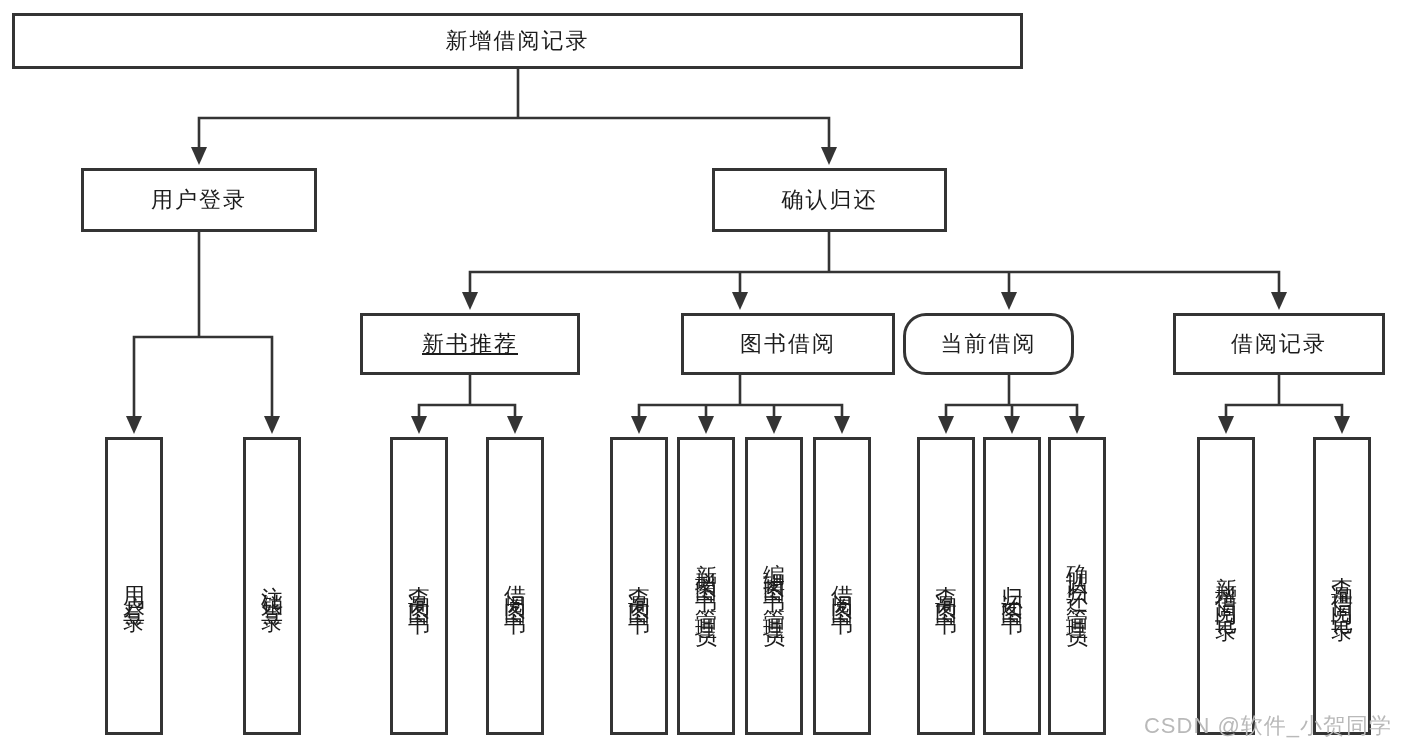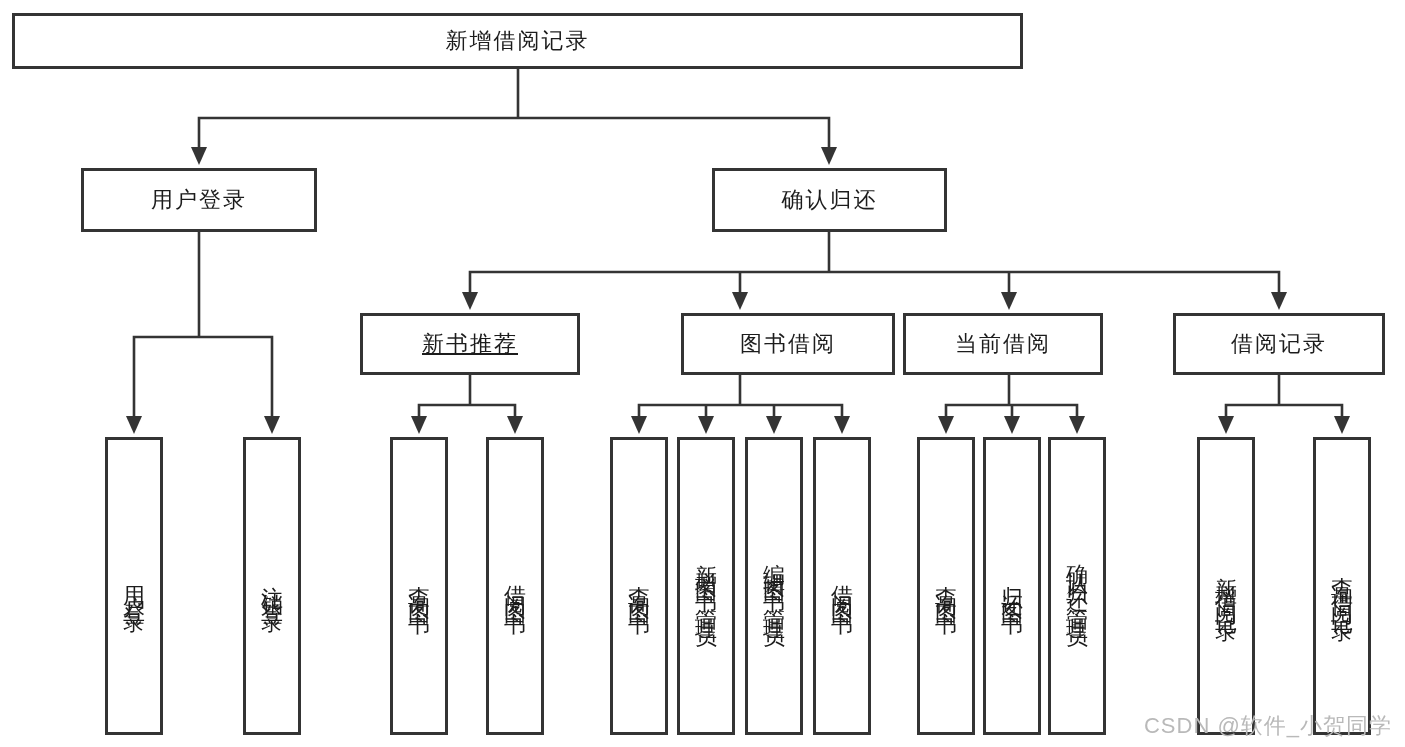--- a/index.html
+++ b/index.html
@@ -93,21 +93,21 @@
     <polygon points="1334,416 1350,416 1342,434"></polygon>
   </svg>
 
   <div class="box" style="left:12px; top:13px; width:1011px; height:56px;">新增借阅记录</div>
 
   <div class="box" style="left:81px; top:168px; width:236px; height:64px;">用户登录</div>
   <div class="box" style="left:712px; top:168px; width:235px; height:64px;">确认归还</div>
 
   <div class="box" style="left:360px; top:313px; width:220px; height:62px;text-decoration:underline;">新书推荐</div>
   <div class="box" style="left:633px; top:313px; width:214px; height:62px;margin-left:48px;">图书借阅</div>
-  <div class="box" style="left:903px; top:313px; width:200px; height:62px;">当前借阅</div>
+  <div class="box" style="left:903px; top:313px; width:171px; height:62px;border-radius:23px;">当前借阅</div>
   <div class="box" style="left:1173px; top:313px; width:212px; height:62px;">借阅记录</div>
 
   <div class="box leaf" style="left:105px; top:437px; width:58px; height:298px;">用户登录</div>
   <div class="box leaf" style="left:243px; top:437px; width:58px; height:298px;">注销登录</div>
 
   <div class="box leaf" style="left:390px; top:437px; width:58px; height:298px;">查询图书</div>
   <div class="box leaf" style="left:486px; top:437px; width:58px; height:298px;">借阅图书</div>
 
   <div class="box leaf" style="left:610px; top:437px; width:58px; height:298px;">查询图书</div>
   <div class="box leaf" style="left:677px; top:437px; width:58px; height:298px;">新增图书（管理员）</div>

